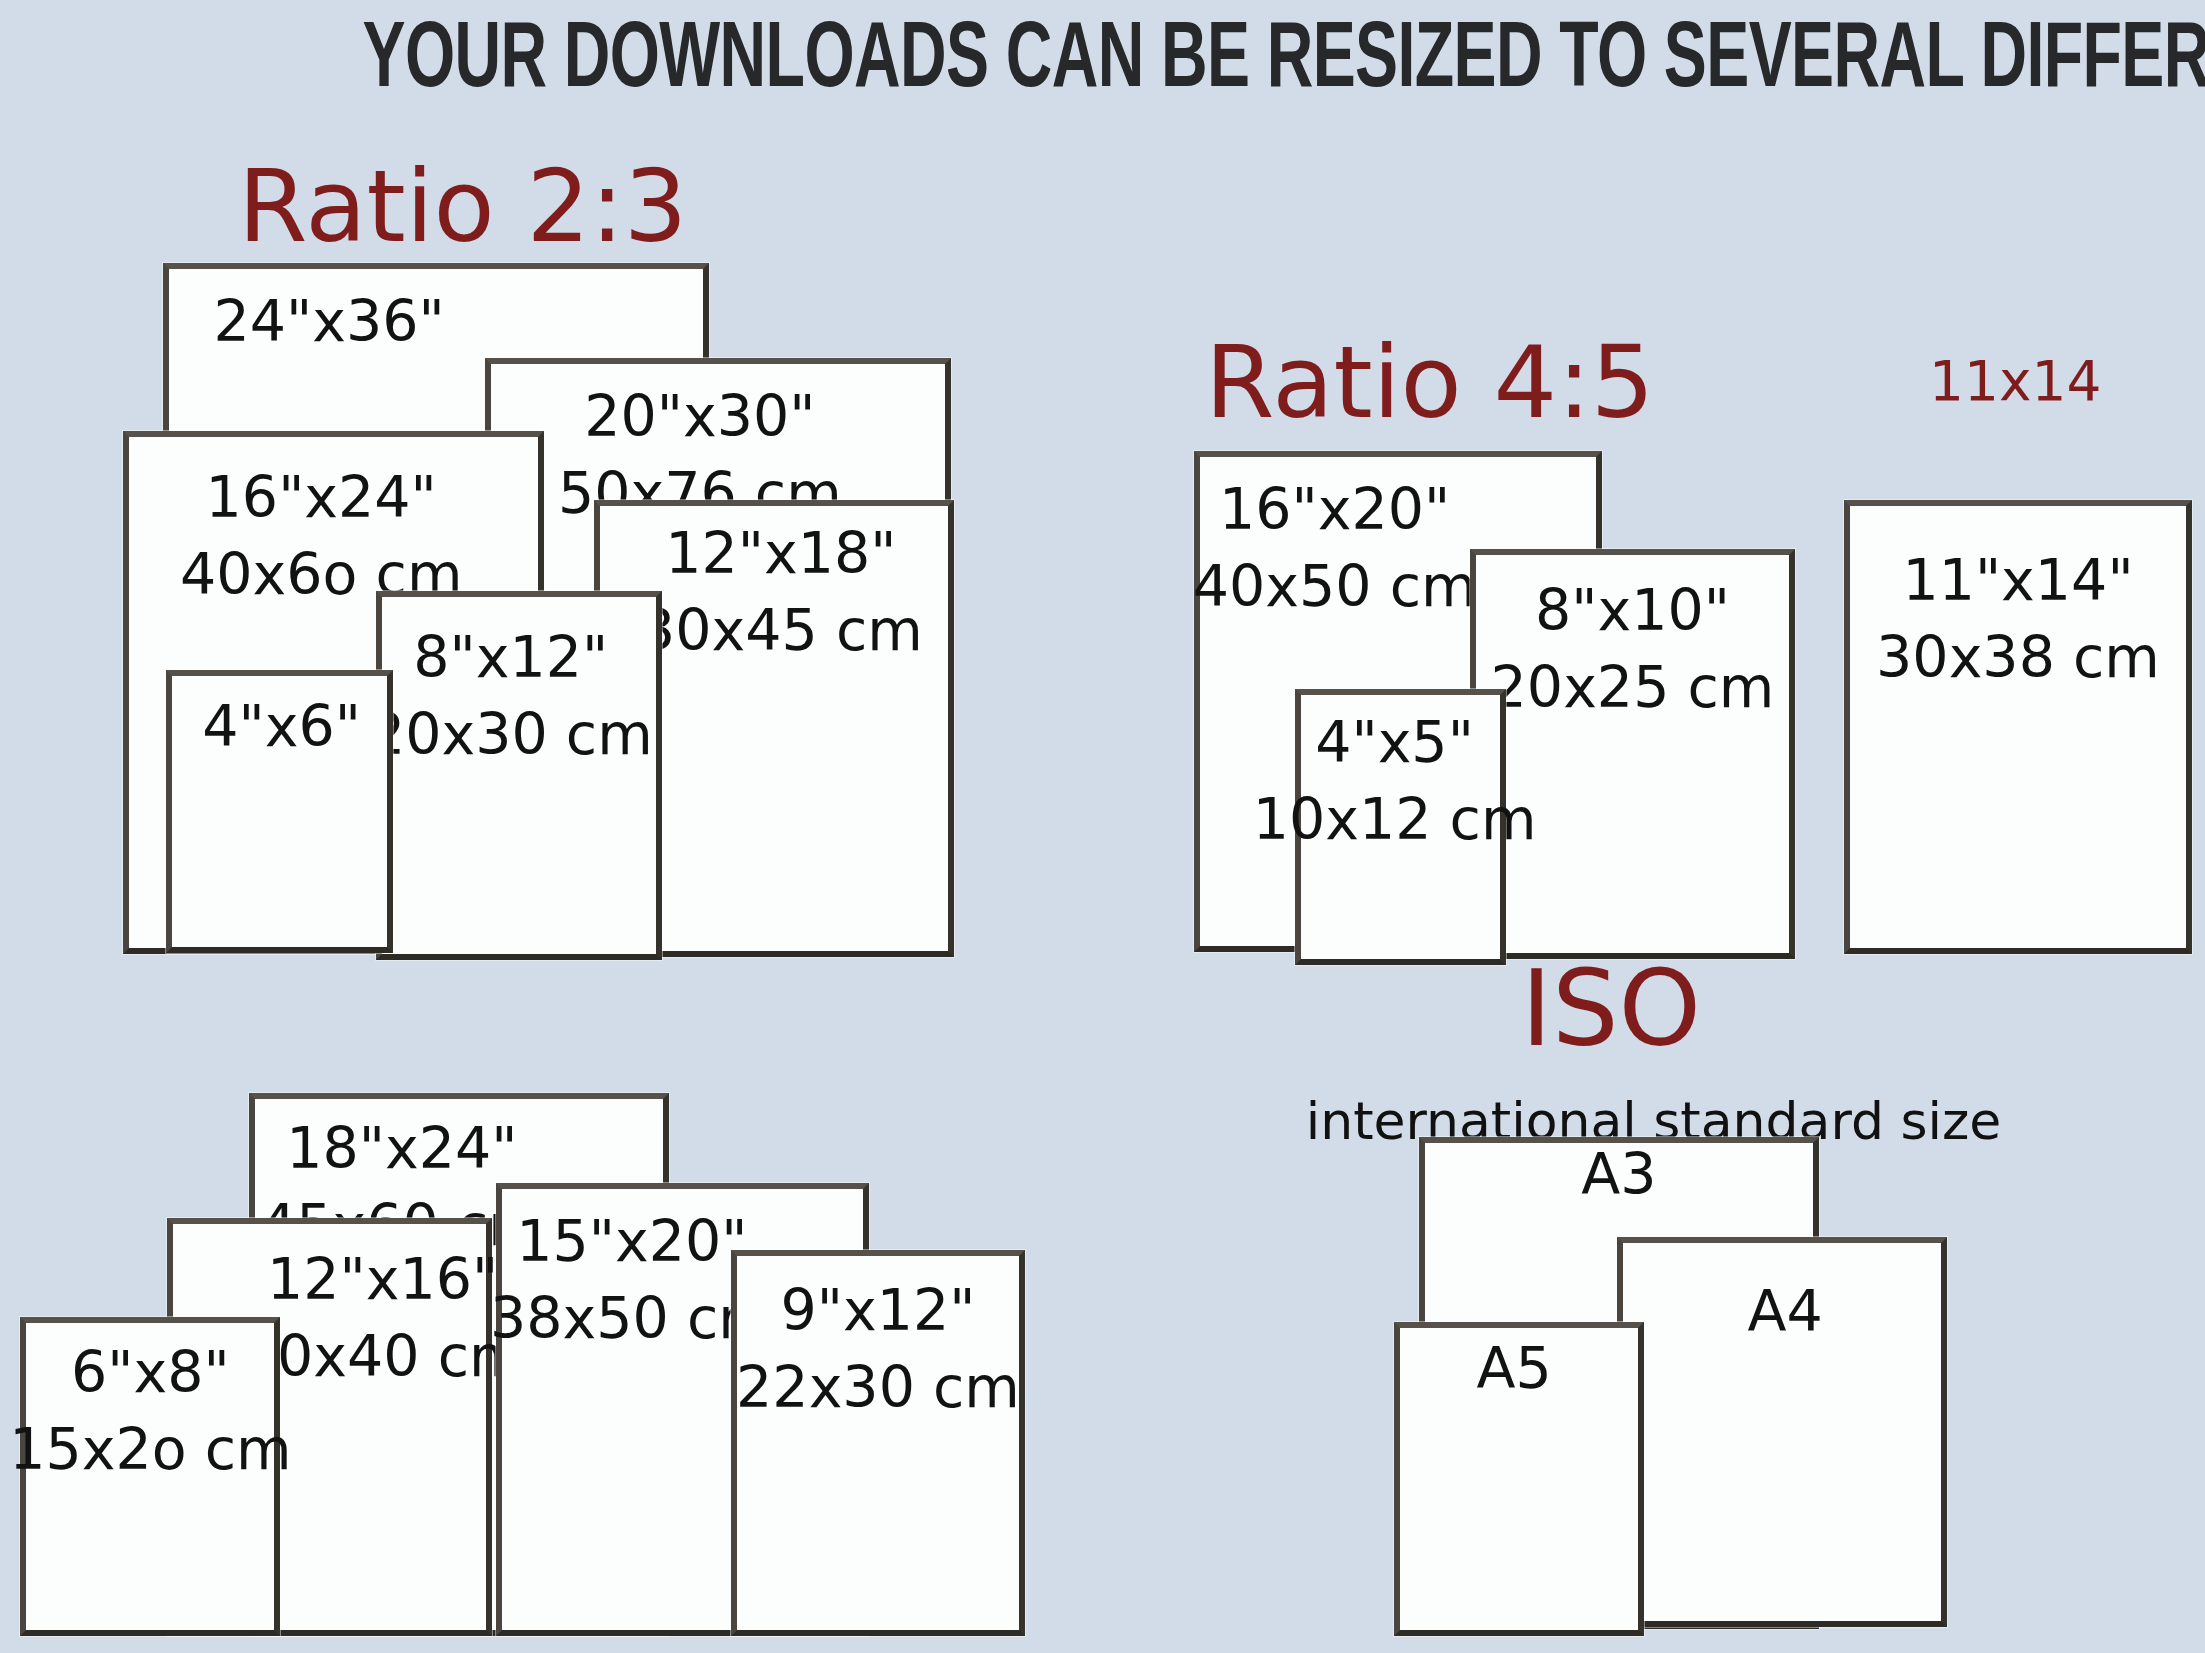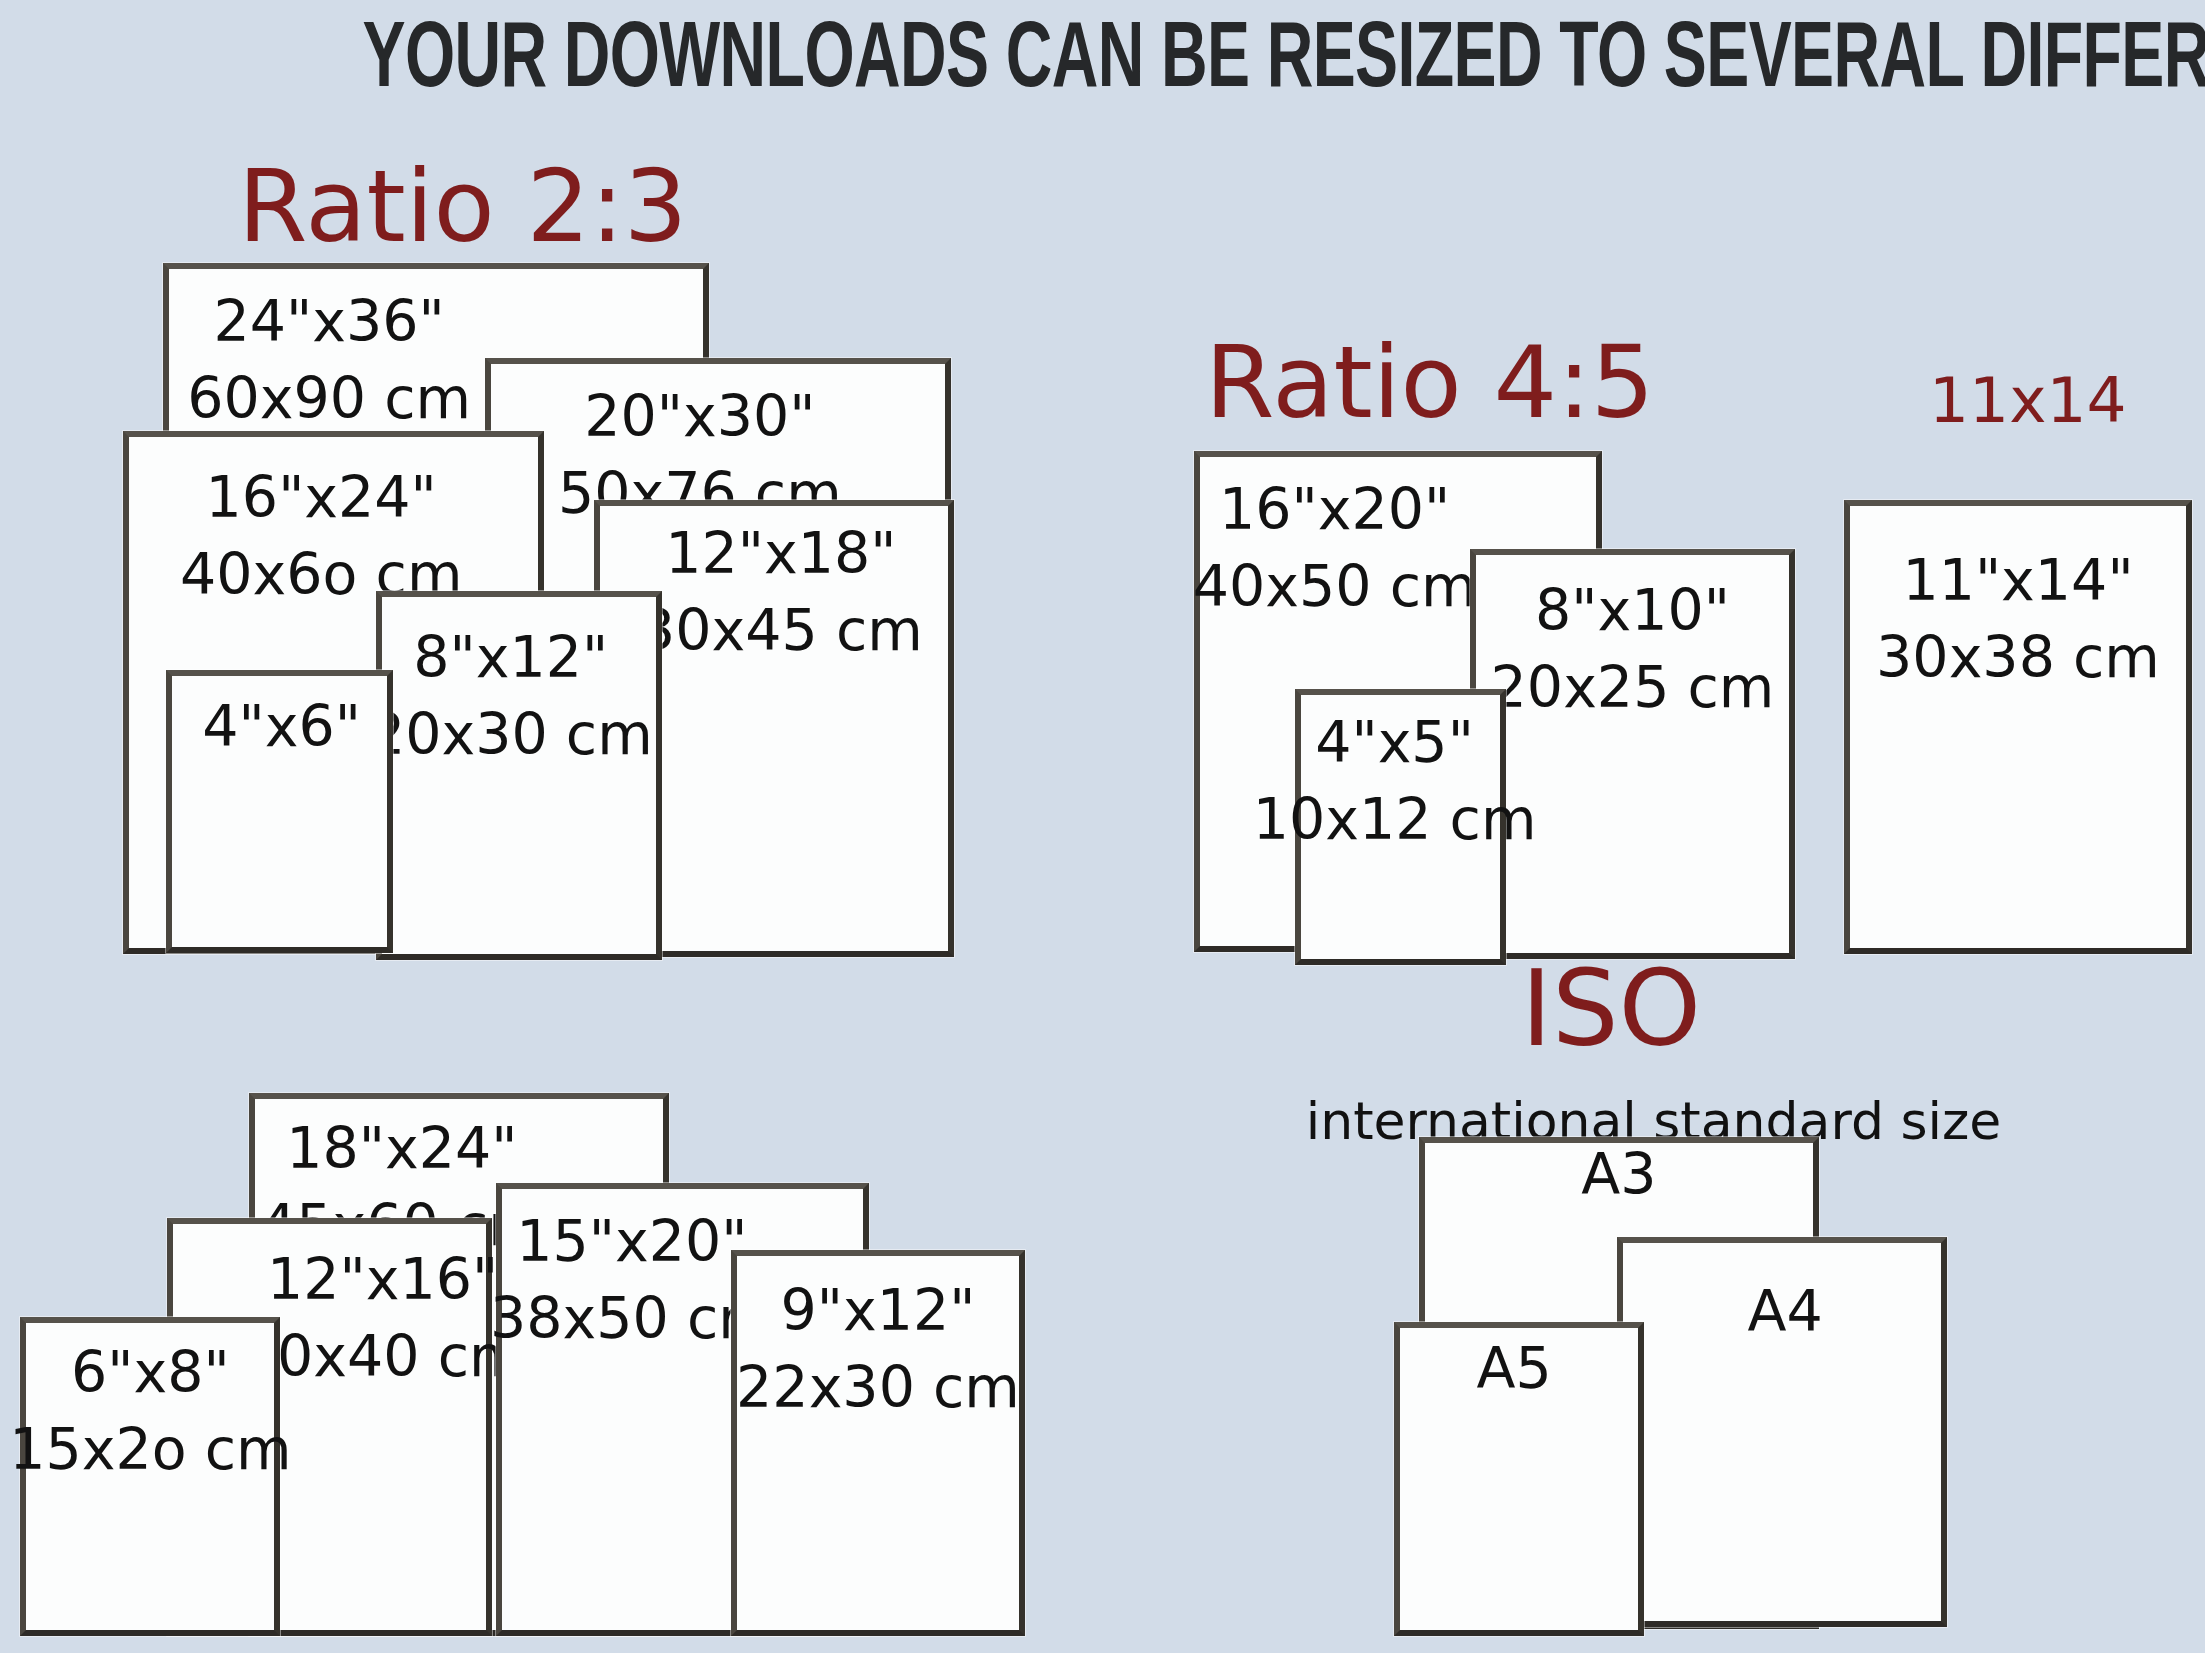--- a/index.html
+++ b/index.html
@@ -89,21 +89,20 @@
 
   <div class="main-title">
     <span class="squeeze">YOUR DOWNLOADS CAN BE RESIZED TO SEVERAL DIFFERENT SIZES</span>
   </div>
 
   <div class="hand section-title" style="left:238px; top:157px;">Ratio 2:3</div>
 
   <div class="frame" style="left:163px; top:263px; width:546px; height:680px; z-index:1;">
     <div class="flabel" style="left:30%; top:23px;">
       <div class="line">24"x36"</div>
-      <div class="line">60x90 cm</div>
     </div>
   </div>
 
   <div class="frame" style="left:485px; top:358px; width:466px; height:586px; z-index:2;">
     <div class="flabel" style="left:46%; top:23px;">
       <div class="line">20"x30"</div>
       <div class="line">50x76 cm</div>
     </div>
   </div>
 
@@ -150,21 +149,21 @@
     </div>
   </div>
 
   <div class="frame" style="left:1295px; top:689px; width:211px; height:276px; z-index:3;">
     <div class="flabel" style="left:47%; top:18px;">
       <div class="line">4"x5"</div>
       <div class="line">10x12 cm</div>
     </div>
   </div>
 
-  <div class="hand section-title" style="left:1929px; top:369px; font-size:63px;">11x14</div>
+  <div class="hand section-title" style="left:1929px; top:354px; font-size:55px;">11x14</div>
 
   <div class="frame" style="left:1844px; top:500px; width:348px; height:454px; z-index:1;">
     <div class="flabel" style="left:50%; top:45px;">
       <div class="line">11"x14"</div>
       <div class="line">30x38 cm</div>
     </div>
   </div>
 
 
   <div class="frame" style="left:249px; top:1093px; width:420px; height:543px; z-index:1;">

